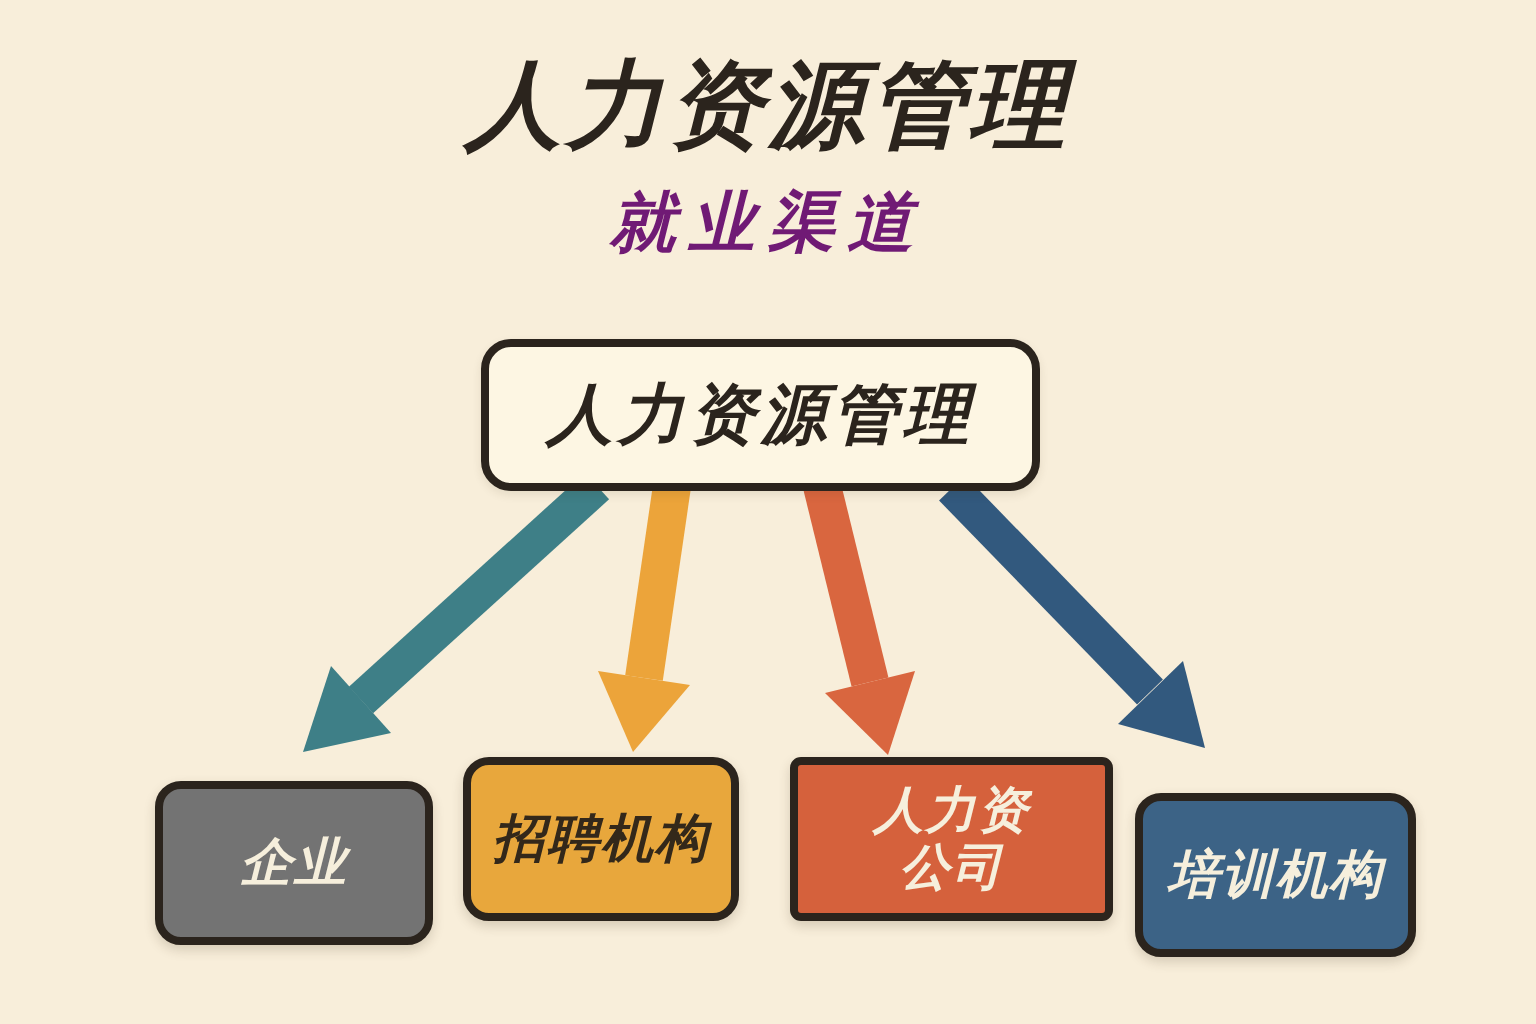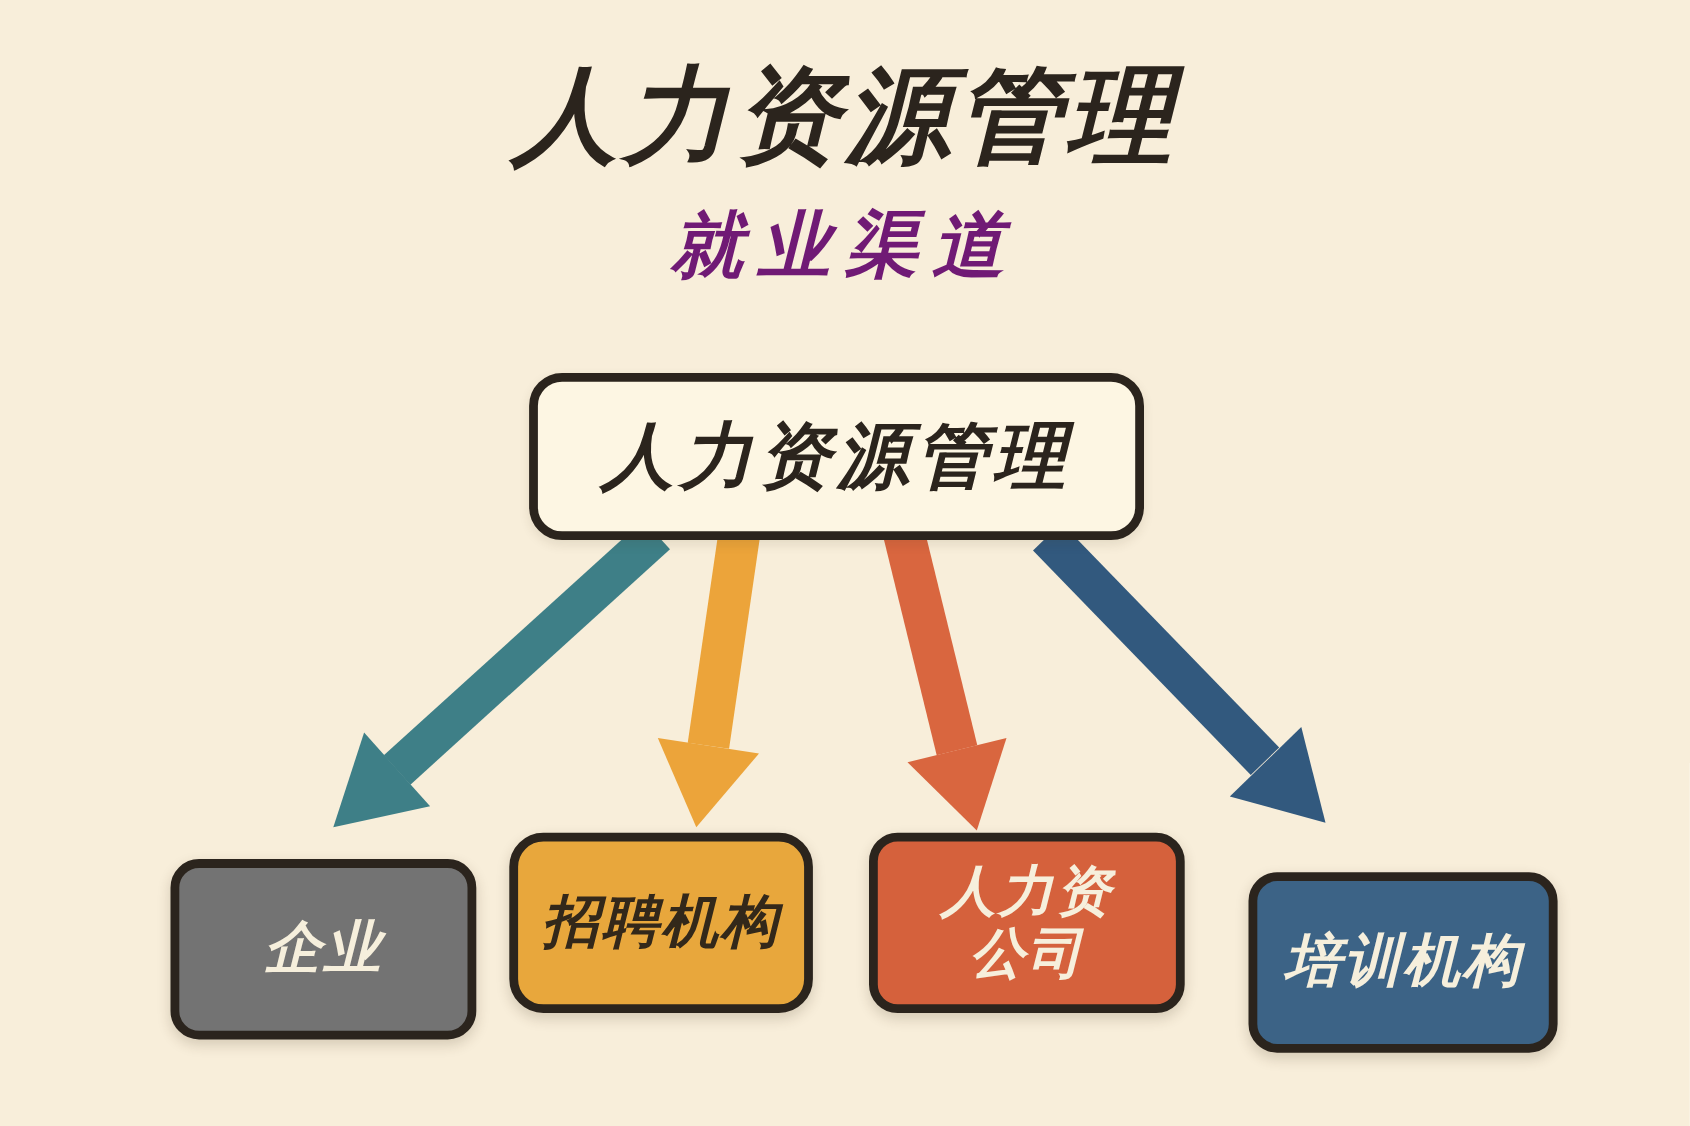--- a/index.html
+++ b/index.html
@@ -80,22 +80,22 @@
   }
   .node-label {
     font-size: 52px;
     font-weight: 900;
     letter-spacing: 0.04em;
     text-align: center;
     white-space: pre-line;
     line-height: 1.15;
   }
   .node-enterprise          { left: 155px;  width: 278px; }
-  .node-recruitment-agency  { left: 463px;  width: 276px; border-radius: 31px; }
-  .node-hr-company          { left: 790px;  width: 287px; }
+  .node-recruitment-agency  { left: 463px;  width: 276px; }
+  .node-hr-company          { left: 790px;  width: 323px; border-radius: 11px; }
   .node-hr-company .node-label { font-size: 50px; }
   .node-training-institution{ left: 1135px; width: 281px; }
 </style>
 </head>
 <body>
 
 <div class="canvas" style="background-color: rgb(248, 238, 218); font-style: italic;">
 
   <h1 class="title" style="color: rgb(43, 36, 29);">人力资源管理</h1>
 

